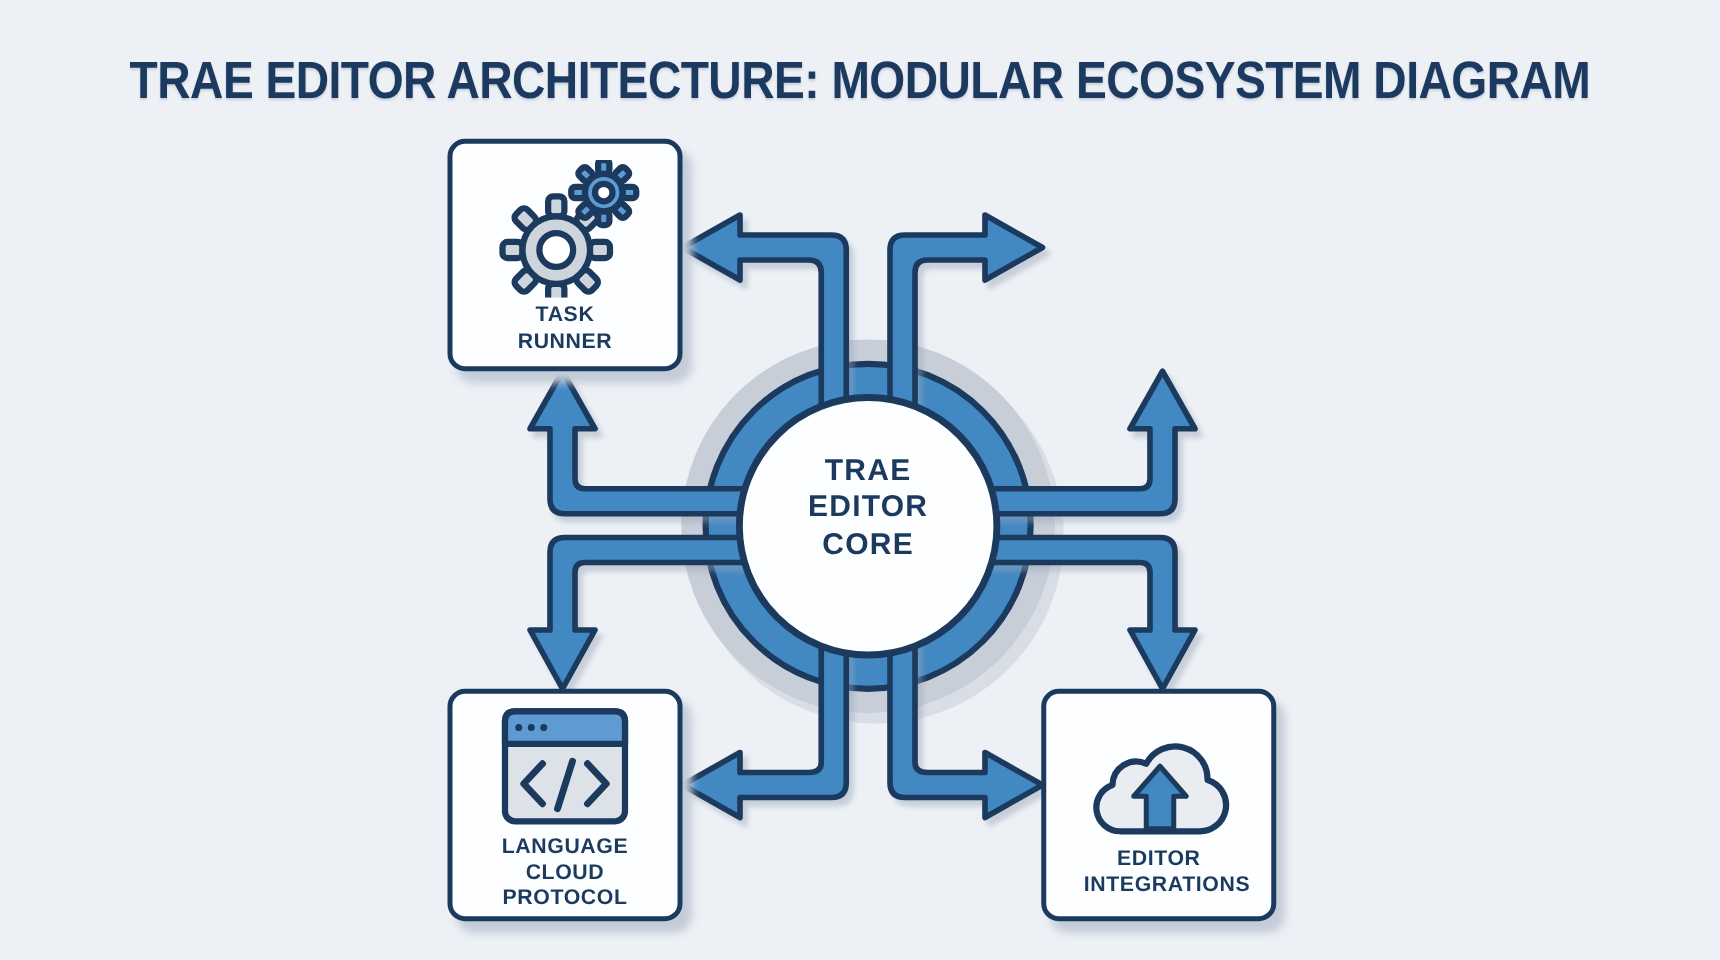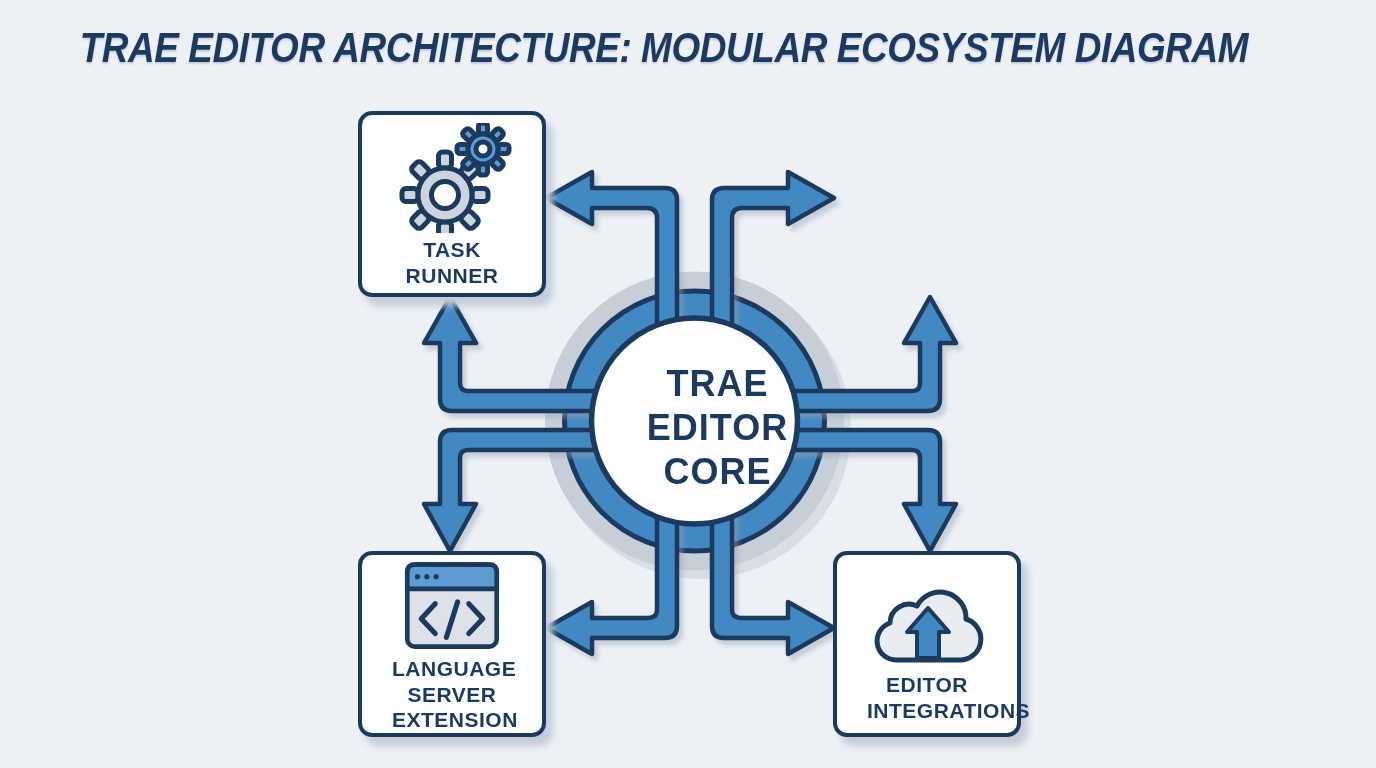--- a/index.html
+++ b/index.html
@@ -9,22 +9,22 @@
   }
   *{margin:0;padding:0;box-sizing:border-box;}
   html,body{width:1376px;height:768px;overflow:hidden;}
   body{
     background:var(--bg);
     font-family:"Liberation Sans", sans-serif;
     position:relative;
   }
   .stage{position:relative;width:1376px;height:768px;}
   .title-wrap{
-    position:absolute;left:0;top:24px;width:100%;
-    display:flex;font-style:italic;
+    position:absolute;left:0;top:40px;width:100%;
+    display:flex;justify-content:center;
   }
   .title{
     font-size:42px;font-weight:bold;color:#1c3a5f;letter-spacing:-0.5px;
     transform:scaleX(0.88);transform-origin:center;white-space:nowrap;
     text-shadow:0 2px 2px rgba(27,58,94,.18);
   }
   svg.diagram{position:absolute;left:0;top:0;}
   .arrow{fill:var(--blue);stroke:var(--navy);stroke-width:4.5;stroke-linejoin:round;}
   .arrow-group{filter:drop-shadow(4px 5px 2px rgba(150,163,182,.45));}
   .ring-shadow{fill:none;stroke:#d9dee6;stroke-width:18;}
@@ -38,27 +38,27 @@
     border-radius:14px;
     box-shadow:7px 9px 7px var(--shadow);
     display:flex;flex-direction:column;align-items:center;justify-content:center;
     gap:4px;padding-top:4px;
   }
   .box-tl{left:358px;top:111px;}
   .box-tr{left:833px;top:111px;}
   .box-bl{left:358px;top:551px;}
   .box-br{left:833px;top:551px;}
   .module-label{
-    font-weight:bold;font-size:21px;letter-spacing:0.5px;line-height:1.22;
+    font-weight:bold;font-size:17px;letter-spacing:0.5px;line-height:1.22;
     color:var(--navy);text-align:center;max-width:124px;
   }
   .box-bl .module-label,.box-br .module-label{max-width:120px;}
   .core-label{
-    position:absolute;left:642px;top:362px;width:151px;
-    font-weight:bold;font-size:36px;letter-spacing:1px;line-height:1.22;
+    position:absolute;left:619px;top:362px;width:151px;
+    font-weight:bold;font-size:24px;letter-spacing:1px;line-height:1.22;
     color:var(--navy);text-align:center;
   }
   .ns{stroke:var(--navy);stroke-width:5;stroke-linejoin:round;}
   .code-stroke{stroke:var(--navy);stroke-width:5.5;fill:none;stroke-linecap:round;stroke-linejoin:round;}
 </style>
 </head>
 <body>
 
 <div class="stage">
 
@@ -125,21 +125,21 @@
     <svg width="150" height="100" viewBox="0 0 150 100">
       <rect class="ns" x="27" y="6" width="96" height="88" rx="8" fill="var(--pane-gray)"></rect>
       <path class="ns" d="M27,32 V14 Q27,6 35,6 H115 Q123,6 123,14 V32 Z" fill="var(--steel)" stroke-width="4.5"></path>
       <circle cx="38" cy="19" r="2.8" fill="var(--navy)"></circle>
       <circle cx="48" cy="19" r="2.8" fill="var(--navy)"></circle>
       <circle cx="58" cy="19" r="2.8" fill="var(--navy)"></circle>
       <path class="code-stroke" d="M57,48 L42,64 L57,80"></path>
       <path class="code-stroke" d="M93,48 L108,64 L93,80"></path>
       <path class="code-stroke" d="M81,46 L69,84"></path>
     </svg>
-    <div class="module-label">LANGUAGE SERVER EXTENSION</div>
+    <div class="module-label">LANGUAGE CLOUD PROTOCOL</div>
   </div>
 
   <div class="module-box box-br">
     <svg width="150" height="100" viewBox="0 0 150 100">
       <path class="ns" d="M44,92 h62 a21,21 0 0 0 8,-41 a26,26 0 0 0 -49,-13 a19,19 0 0 0 -27,17 a19,19 0 0 0 6,37 z" fill="var(--cloud-gray)"></path>
       <path d="M76,40 L97,64 H87 V90 H65 V64 H55 Z" fill="var(--blue)" stroke="var(--navy)" stroke-width="4" stroke-linejoin="round"></path>
     </svg>
     <div class="module-label">EDITOR INTEGRATIONS</div>
   </div>
 

